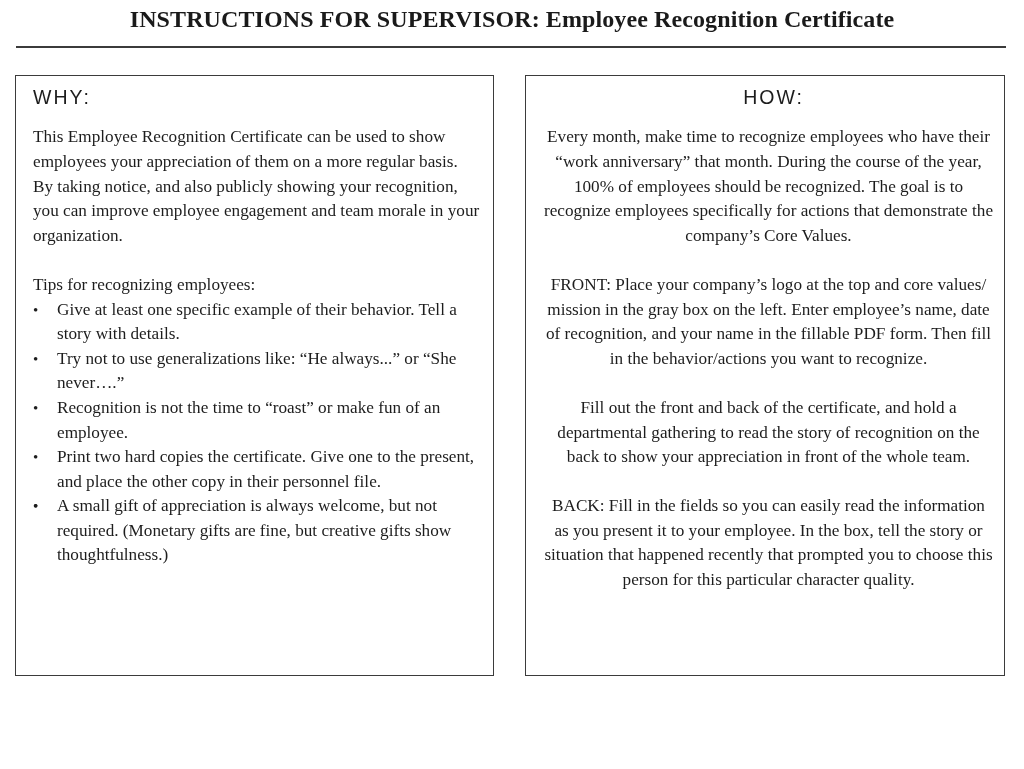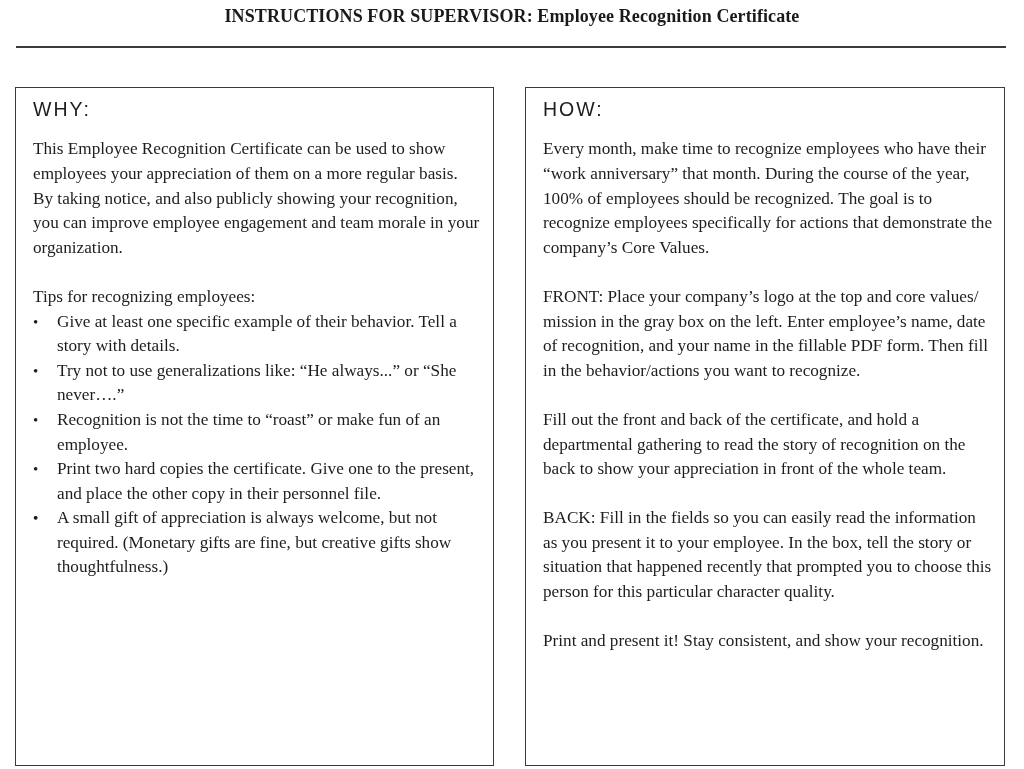--- a/index.html
+++ b/index.html
@@ -32,46 +32,46 @@
     height: 50px;
   }
   .page-title {
     position: absolute;
     left: 0;
     top: 6px;
     width: 1024px;
     text-align: center;
     font-family: "Liberation Serif", serif;
     font-weight: bold;
-    font-size: 18px;
+    font-size: 24px;
     letter-spacing: 0.1px;
     color: #1a1a1a;
     white-space: nowrap;
   }
   .title-rule {
     position: absolute;
     left: 16px;
     top: 46px;
     width: 990px;
     height: 2px;
     background: #3b3b3b;
   }
 
   
   .panel {
     position: absolute;
-    top: 87px;
-    height: 679px;
+    top: 75px;
+    height: 601px;
     box-sizing: border-box;
     border: 1.6px solid #3b3b3b;
     background: #ffffff;
     overflow: hidden;
   }
   .panel-left  { left: 15px;  width: 479px; }
-  .panel-right { left: 525px; width: 480px; }
+  .panel-right { left: 525px; width: 480px; text-align: center; }
 
   .panel-heading {
     font-family: "Liberation Sans", sans-serif;
     font-size: 19.5px;
     font-weight: 400;
     letter-spacing: 2.0px;
     color: #1d1d1d;
     padding: 10px 0 0 17px;
     line-height: 1.2;
   }
@@ -172,17 +172,16 @@
   </section>
 
   <section class="panel panel-right">
     <div class="panel-heading">HOW:</div>
 
     <div class="panel-body">
       <p class="para block-first">Every month, make time to recognize employees who have their “work anniversary” that month. During the course of the year, 100% of employees should be recognized. The goal is to recognize employees specifically for actions that demonstrate the company’s Core Values.</p>
       <p class="para">FRONT:  Place your company’s logo at the top and core values/ mission in the gray box on the left. Enter employee’s name, date of recognition, and your name in the fillable PDF form. Then fill in the behavior/actions you want to recognize.</p>
       <p class="para">Fill out the front and back of the certificate, and hold a departmental gathering to read the story of recognition on the back to show your appreciation in front of the whole team.</p>
       <p class="para">BACK:  Fill in the fields so you can easily read the information as you present it to your employee. In the box, tell the story or situation that happened recently that prompted you to choose this person for this particular character quality.</p>
-      <p class="para">Print and present it! Stay consistent, and show your recognition.</p>
     </div>
   </section>
 
 </div>
 
 </body></html>

